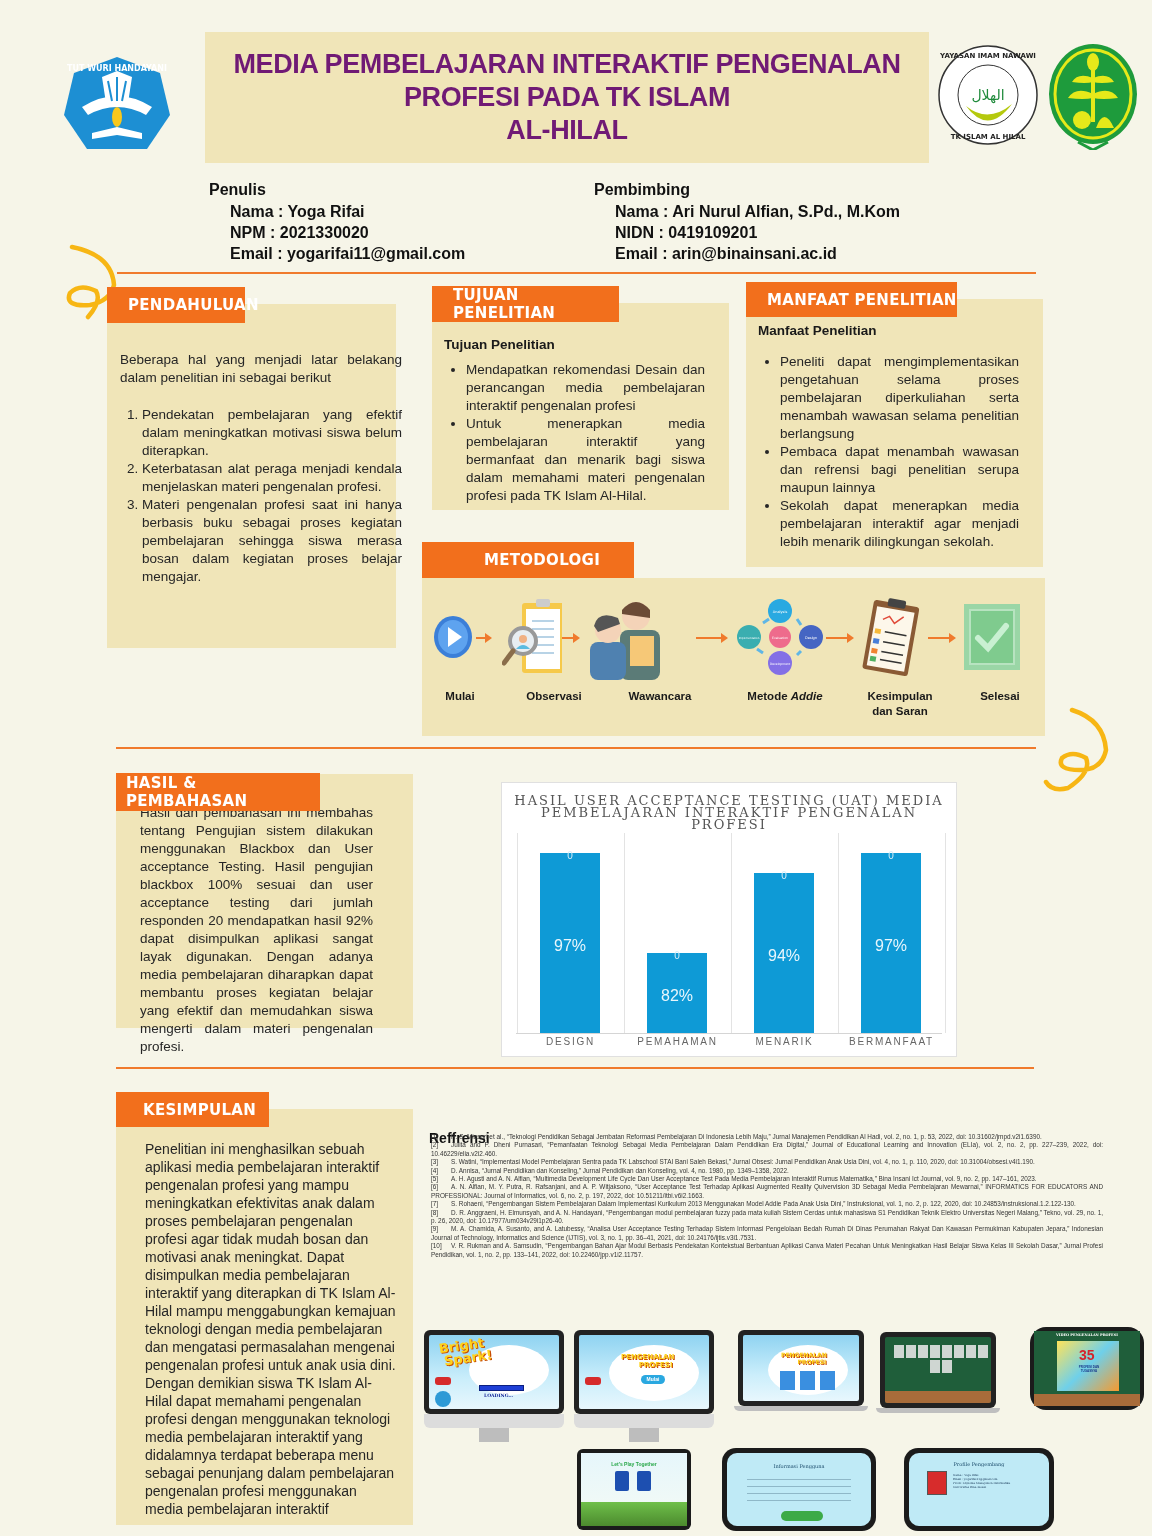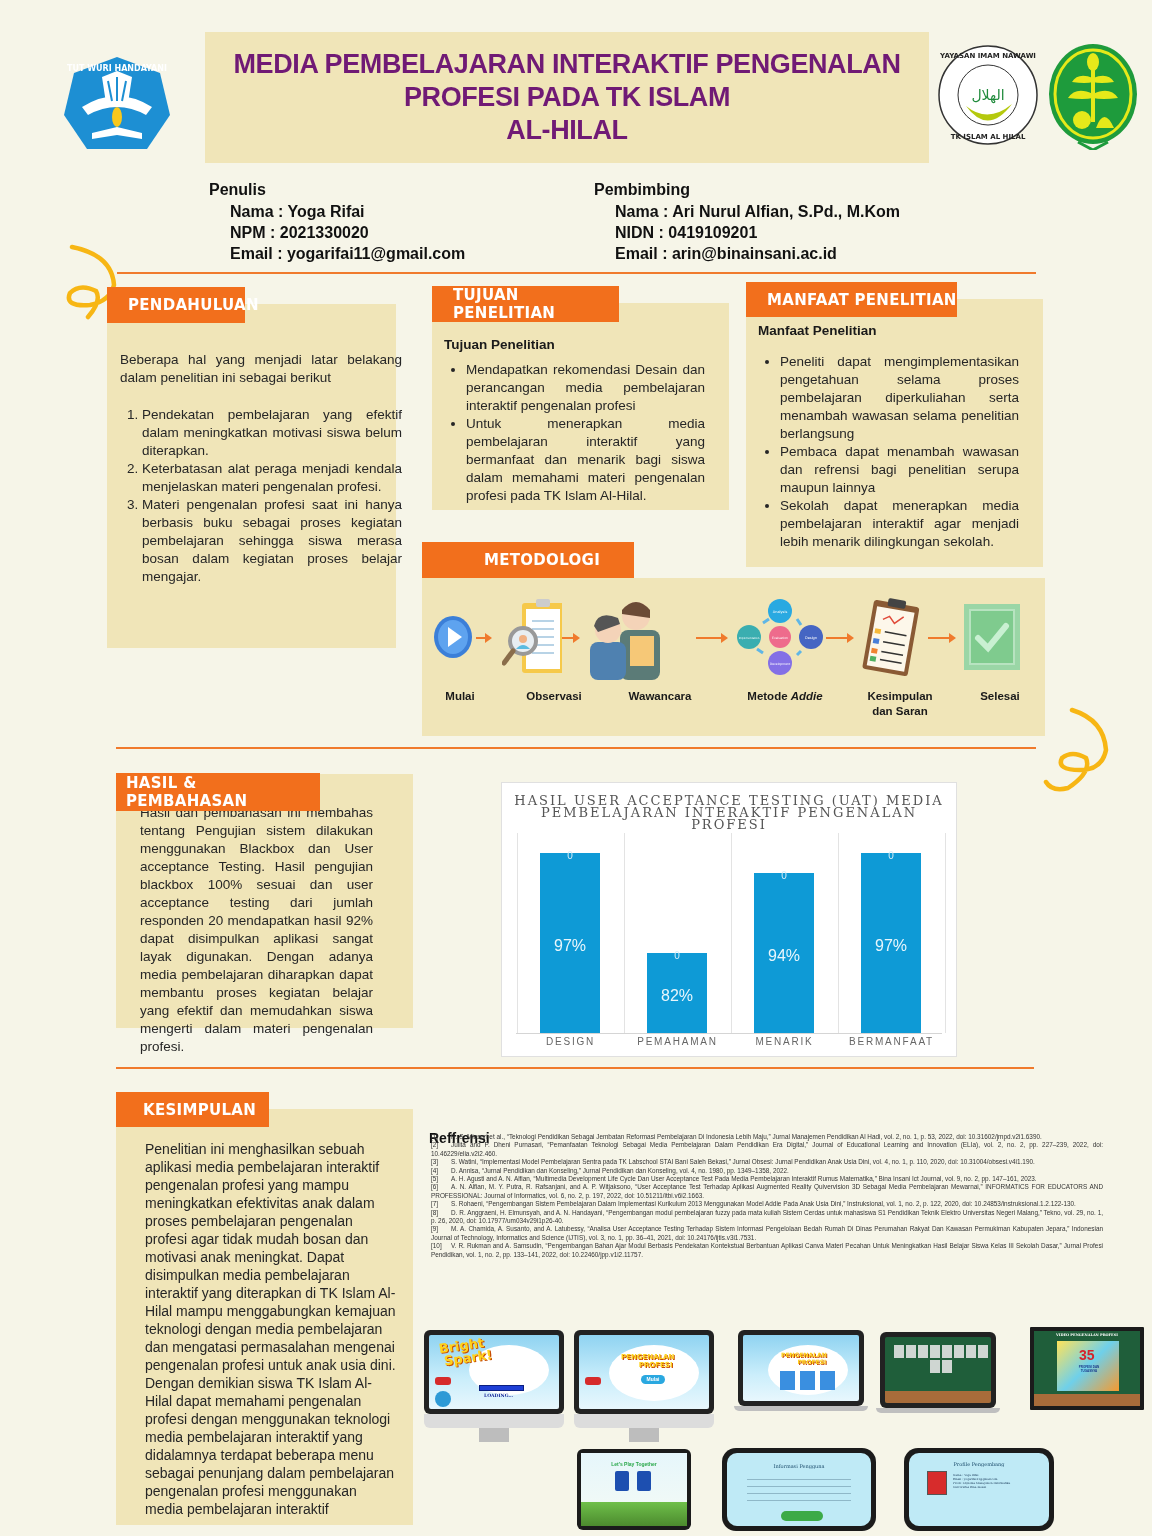--- a/index.html
+++ b/index.html
@@ -426,21 +426,21 @@
           <div style="width:10px;height:13px;background:#cfd6d2;"></div>
           <div style="width:10px;height:13px;background:#cfd6d2;"></div>
           <div style="width:10px;height:13px;background:#cfd6d2;"></div>
       </div>
       <div class="abs" style="left:0;bottom:0;width:100%;height:12px;background:#a86c3a;"></div>
     </div>
   </div>
   <div class="laptop-base" style="left:0;top:76px;width:124px;height:5px;"></div>
 </div>
 
-<div class="tablet" style="left:1030px;top:1327px;width:114px;height:83px;border-radius:1px;">
+<div class="tablet" style="left:1030px;top:1327px;width:114px;height:83px;border-radius:16px;">
   <div class="inner board" style="left:4px;top:4px;width:106px;height:75px;">
     <div class="abs" style="left:0;right:0;top:2px;text-align:center;font-size:3.5px;color:#fff;font-family:'DejaVu Serif',serif;font-weight:700;">VIDEO PENGENALAN PROFESI</div>
     <div class="abs" style="left:23px;top:10px;width:62px;height:50px;background:linear-gradient(135deg,#ffe35a,#6fd0ea,#f59a2f);">
       <div class="abs" style="left:22px;top:6px;font-size:14px;font-weight:900;color:#d4232b;">35</div>
       <div class="abs" style="left:18px;top:24px;width:28px;font-size:3px;font-weight:700;color:#1a3a8a;text-align:center;">PROFESI DAN TUGASNYA</div>
     </div>
     <div class="abs" style="left:0;bottom:0;width:100%;height:12px;background:#a86c3a;"></div>
   </div>
 </div>
 

